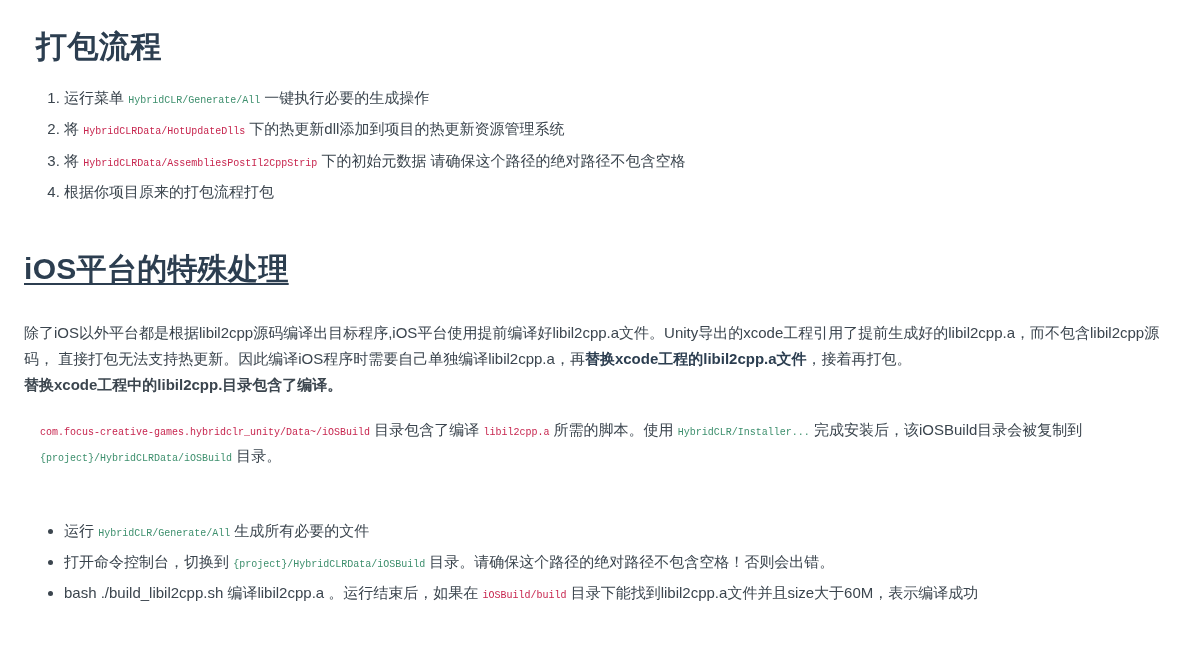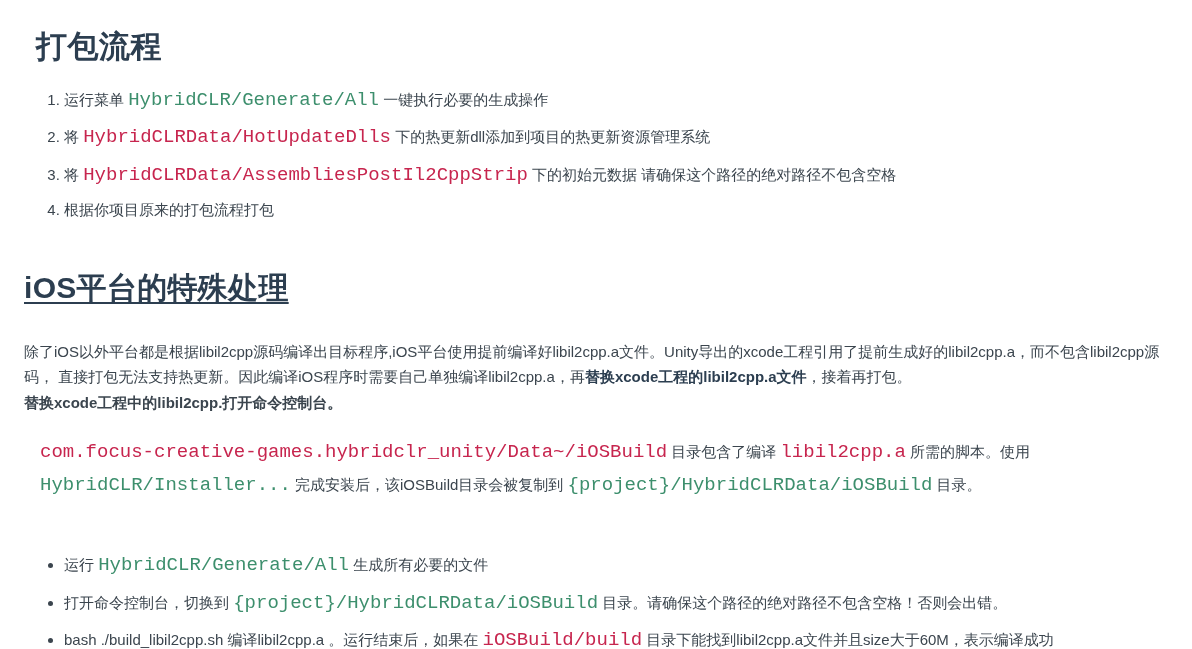--- a/index.html
+++ b/index.html
@@ -52,21 +52,21 @@
     line-height: 1.55;
     color: #3b454e;
     font-size: 15px;
   }
   ol.doc-list li::marker, ul.doc-list li::marker {
     color: #3b454e;
   }
   code, .code {
     font-family: "Liberation Mono", monospace;
     color: #c7254e;
-    font-size: 19px;
+    font-size: 10px;
     white-space: nowrap;
   }
   code.green {
     color: #3d8f6d;
   }
   code.red {
     color: #c7254e;
     margin-top: 40px;
   }
   p.para {
@@ -101,21 +101,21 @@
   </ol>
 
   <div class="spacer-lg"></div>
 
   <h2 class="doc-h2 underlined">iOS平台的特殊处理</h2>
 
   <div class="mt-intro">
     <p class="para"><span>除了iOS以外平台都是根据libil2cpp源码编译出目标程序,iOS平台使用提前编译好libil2cpp.a文件。Unity导出的xcode工程引用了提前生成好的libil2cpp.a，而不包含libil2cpp源码， 直接打包无法支持热更新。因此编译iOS程序时需要自己单独编译libil2cpp.a，再</span><span class="strong">替换xcode工程的libil2cpp.a文件</span><span>，接着再打包。</span></p>
   </div>
 
-  <p class="para bold-note">替换xcode工程中的libil2cpp.打开命令控制台。</p>
+  <p class="para bold-note">替换xcode工程中的libil2cpp.目录包含了编译。</p>
 
   <div class="indent-block">
     <p class="para"><code class="red">com.focus-creative-games.hybridclr_unity/Data~/iOSBuild</code><span> 目录包含了编译 </span><code class="red">libil2cpp.a</code><span> 所需的脚本。使用 </span><code class="green">HybridCLR/Installer...</code><span> 完成安装后，该iOSBuild目录会被复制到 </span><code class="green">{project}/HybridCLRData/iOSBuild</code><span> 目录。</span></p>
   </div>
 
   <div class="spacer-lg"></div>
 
 
   <ul class="doc-list">
     <li><span>运行 </span><code class="green">HybridCLR/Generate/All</code><span> 生成所有必要的文件</span></li>

